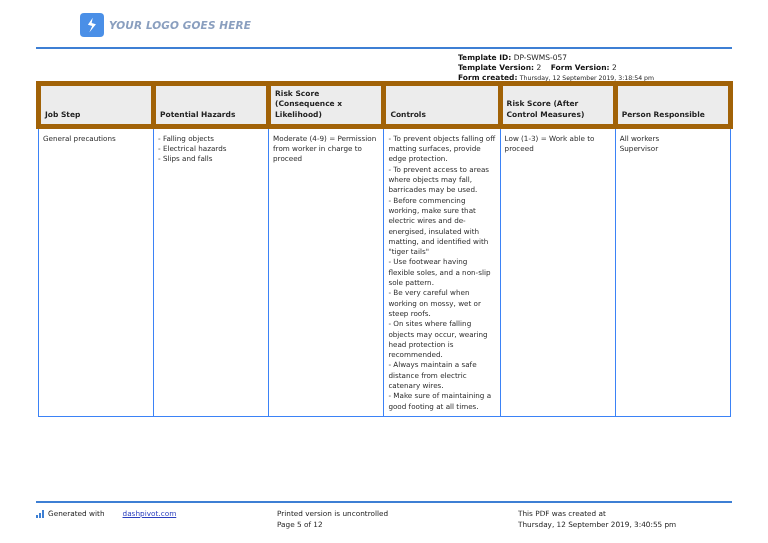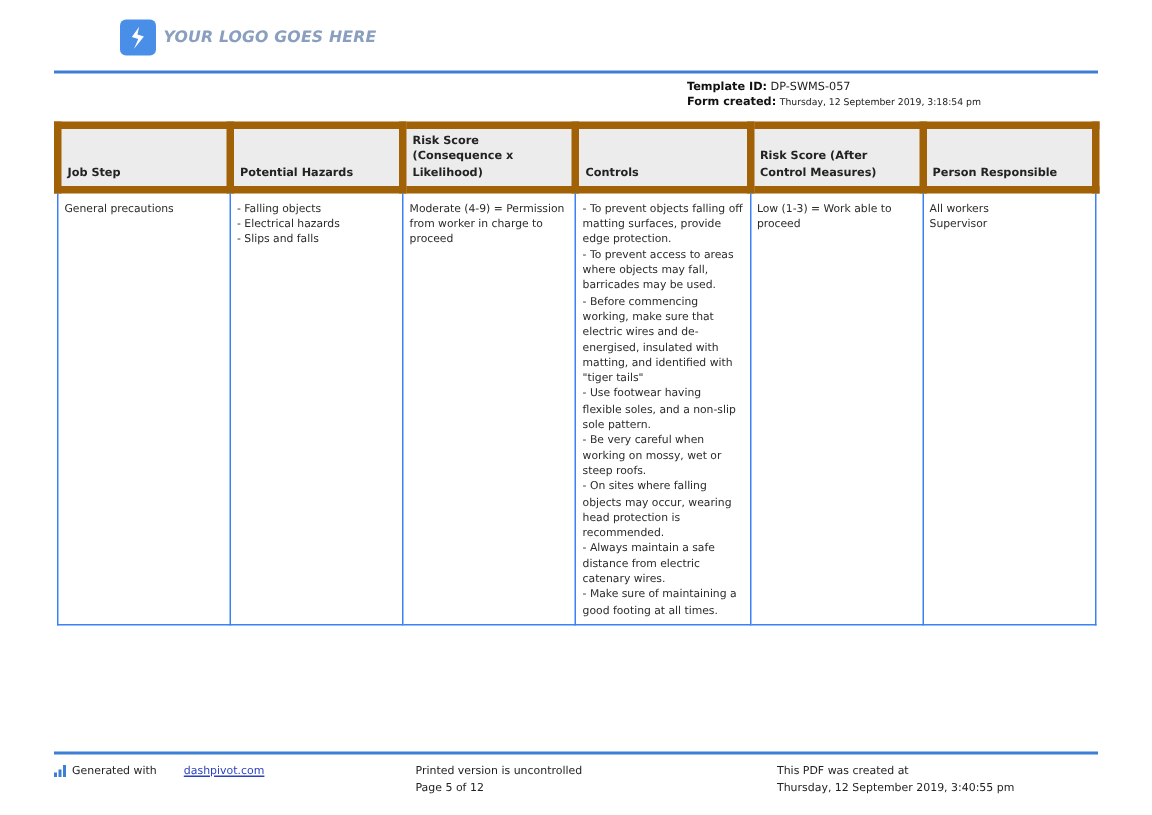--- a/index.html
+++ b/index.html
@@ -34,20 +34,21 @@
       <svg width="14" height="16" viewBox="0 0 14 16">
           <path d="M9 1 L3 7 L7 9 L3 15 L11 8 L7 6 Z" fill="#ffffff" transform="rotate(-10 7 8)"></path>
         </svg>
     </div>
     <span class="logo-text">YOUR LOGO GOES HERE</span>
   </div>
 
 
   <div class="meta-col" style="left:422px;margin-top:41px;">
     <div><b>Template ID:</b> <span>DP-SWMS-057</span></div>
+    <div><b>Template Version:</b> <span>2</span>&nbsp;&nbsp;&nbsp;&nbsp;<b>Form Version:</b> <span>2</span></div>
     <div><b>Form created:</b> <span class="meta-small">Thursday, 12 September 2019, 3:18:54 pm</span></div>
   </div>
 </div>
 
 <div class="rule" style="top:47px;"></div>
 
 <div class="section-title">Safe Work Method Statement</div>
 
 <table class="swms">
   <colgroup>

